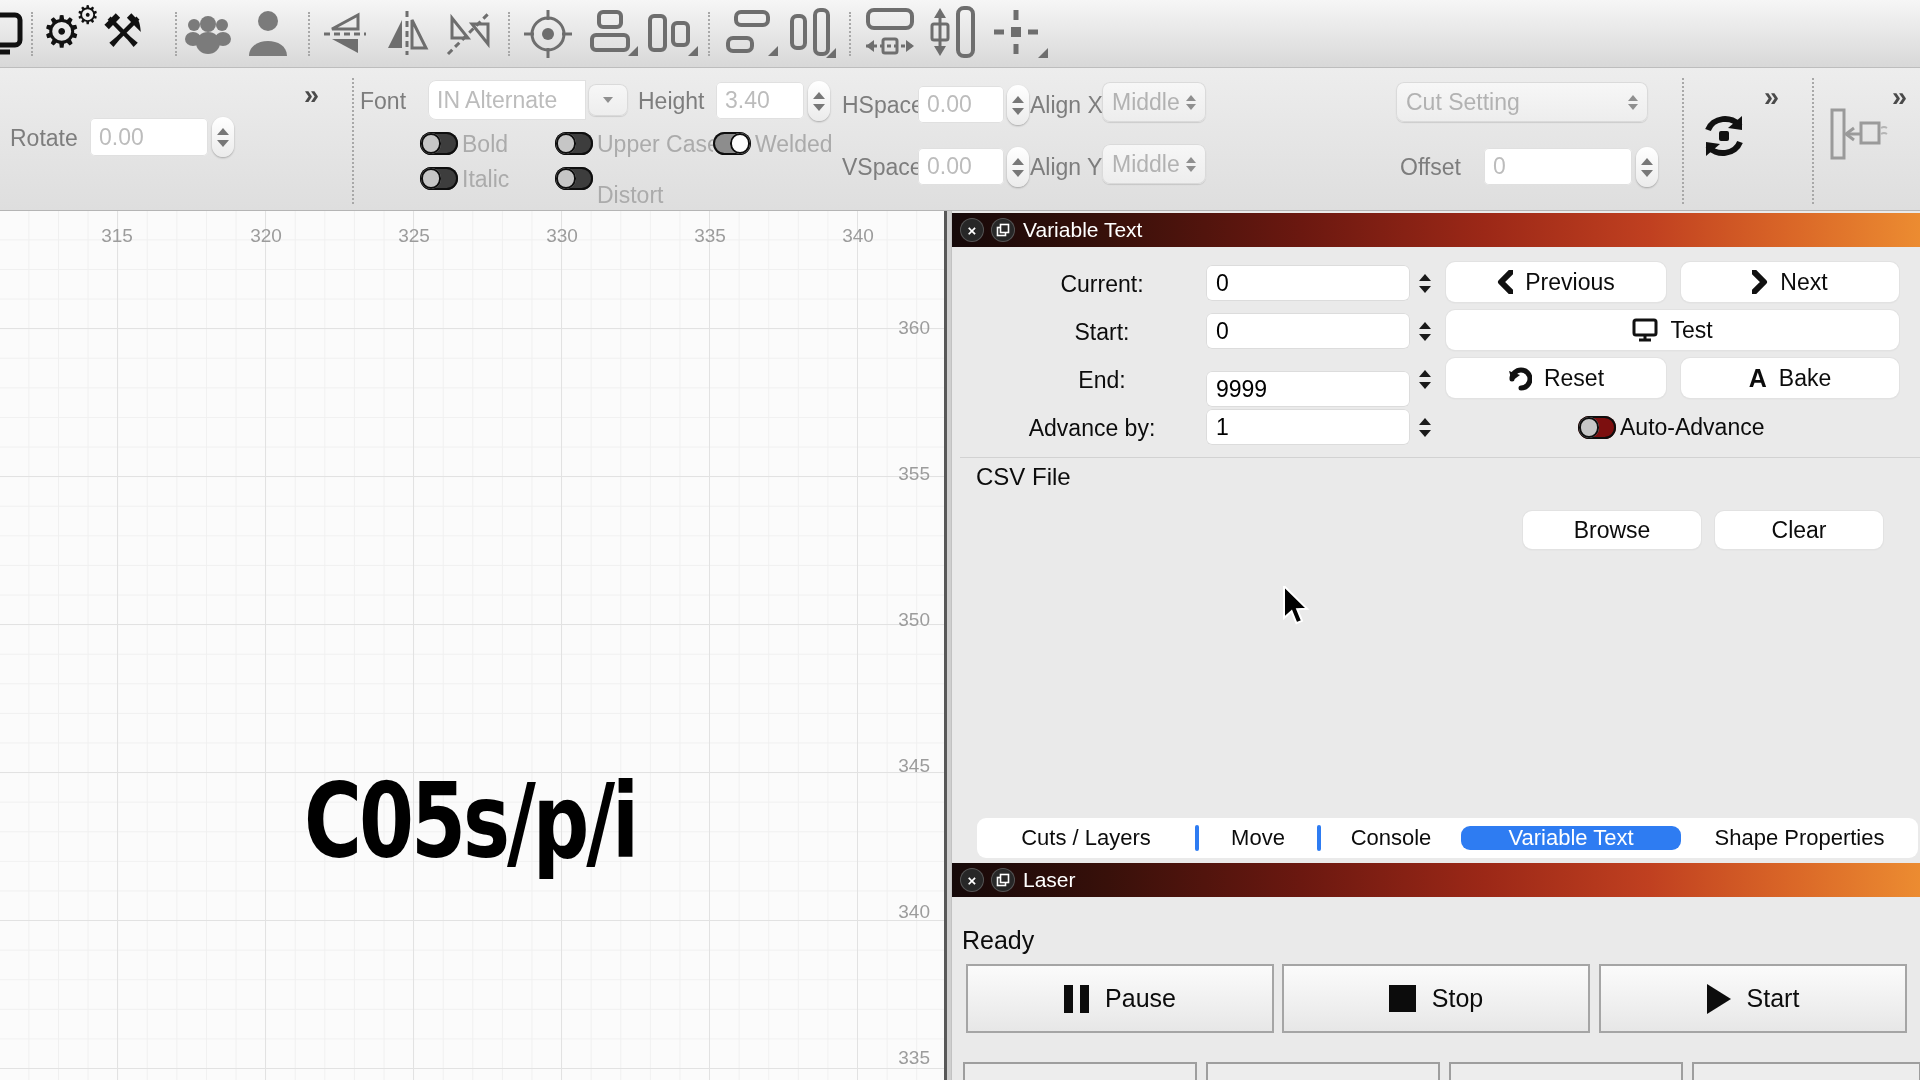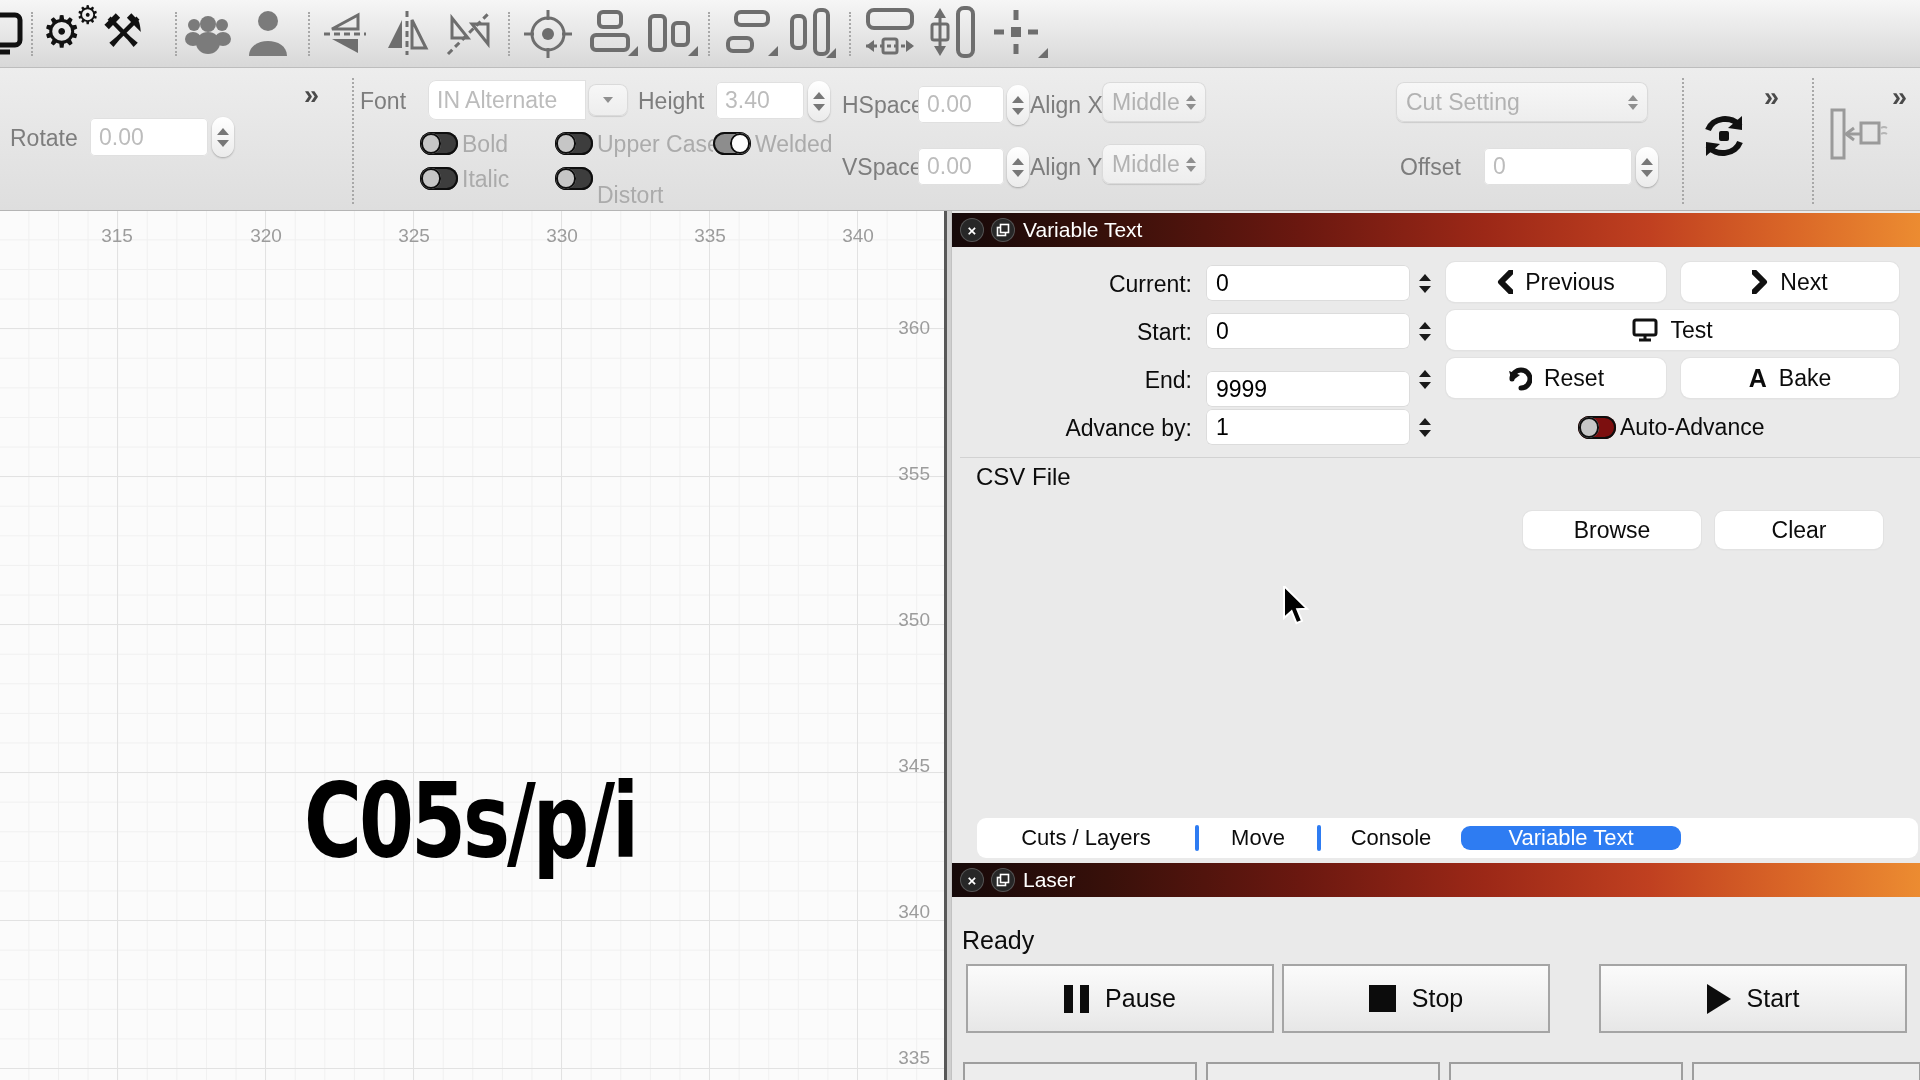--- a/index.html
+++ b/index.html
@@ -45,21 +45,21 @@
   .rr{position:absolute;right:14px;transform:translateY(-50%);color:#9c9c9c;font-size:19px;}
   .cobj{position:absolute;left:304px;top:558px;font-family:"DejaVu Sans",sans-serif;font-weight:bold;font-size:104px;line-height:1.0;letter-spacing:-4px;color:#000;transform:scaleX(0.76);transform-origin:left top;white-space:nowrap;}
   .splitter{left:944px;top:211px;width:3px;height:869px;background:#585858;}
   .gutter{left:947px;top:211px;width:4px;height:869px;background:#cfcfcf;}
 
   
   .rpanel{left:951px;top:211px;width:969px;height:869px;background:#eaeaea;border-left:1px solid #c2c2c2;}
   .dockhdr{position:absolute;left:0;width:969px;height:34px;display:flex;align-items:center;gap:9px;padding-left:9px;box-sizing:border-box;color:#fff;font-size:21px;
     background:linear-gradient(90deg,#150909 0%,#38100a 16%,#6b1810 36%,#9c2817 55%,#c04020 72%,#d96527 86%,#ec8c31 100%);}
   .hbtn{width:22px;height:22px;border-radius:50%;background:#272727;box-shadow:0 0 0 1px #555;display:flex;align-items:center;justify-content:center;color:#fff;font-size:15px;font-weight:bold;flex:0 0 auto;}
-  .vtlabel{position:absolute;color:#0c0c0c;font-size:23px;text-align:right;}
+  .vtlabel{position:absolute;color:#0c0c0c;font-size:23px;text-align:center;}
   .vtinput{position:absolute;background:#fff;border-radius:6px;box-shadow:inset 0 0 0 1px #dcdcdc;color:#000;font-size:23px;display:flex;align-items:center;padding-left:10px;box-sizing:border-box;}
   .wbtn{position:absolute;background:#fff;border-radius:9px;box-shadow:0 0 0 1px #e2e2e2,0 1px 2px rgba(0,0,0,.07);display:flex;align-items:center;justify-content:center;gap:12px;color:#0c0c0c;font-size:23px;}
   .hline{position:absolute;height:1px;background:#d2d2d2;}
 
   
   .tabbar{position:absolute;background:#fff;border-radius:9px;display:flex;align-items:center;height:40px;}
   .tab{height:24px;display:flex;align-items:center;justify-content:center;color:#0c0c0c;font-size:22px;white-space:nowrap;}
   .tab.active{background:#2e7cf2;border-radius:9px;color:#fff;}
   .tabpipe{width:4px;height:26px;border-radius:2px;background:#2e7cf2;flex:0 0 auto;}
 
@@ -412,20 +412,21 @@
         <span>Clear</span>
       </div>
 
     <div class="tabbar" style="left:25px;top:607px;width:941px;">
       <div class="tab" style="width:218px;">Cuts / Layers</div>
       <div class="tabpipe"></div>
       <div class="tab" style="width:118px;">Move</div>
       <div class="tabpipe"></div>
       <div class="tab" style="width:140px;">Console</div>
       <div class="tab active" style="width:220px;">Variable Text</div>
+      <div class="tab" style="width:237px;">Shape Properties</div>
     </div>
 
     <div class="dockhdr" style="top:652px;">
       <span class="hbtn">×</span>
       <span class="hbtn">
           <svg width="14" height="14" viewBox="0 0 14 14">
             <rect x="1.5" y="4.5" width="8" height="8" fill="none" stroke="#fff" stroke-width="1.6"></rect>
             <rect x="4.5" y="1.5" width="8" height="8" fill="#272727" stroke="#fff" stroke-width="1.6"></rect>
           </svg>
         </span>
@@ -433,21 +434,21 @@
     </div>
     <div class="ready" style="left:10px;top:715px;">Ready</div>
 
     <div class="lbtn" style="left:14px;top:753px;width:308px;height:69px;">
       <span style="display:flex;gap:7px;">
           <span style="width:9px;height:28px;background:#0c0c0c;"></span>
           <span style="width:9px;height:28px;background:#0c0c0c;"></span>
         </span>
       <span>Pause</span>
     </div>
-    <div class="lbtn" style="left:330px;top:753px;width:268px;height:69px;">
+    <div class="lbtn" style="left:330px;top:753px;width:308px;height:69px;">
       <span style="width:27px;height:27px;background:#0c0c0c;"></span>
       <span>Stop</span>
     </div>
     <div class="lbtn" style="left:647px;top:753px;width:308px;height:69px;">
       <span style="width:0;height:0;border-top:15px solid transparent;border-bottom:15px solid transparent;border-left:24px solid #0c0c0c;"></span>
       <span>Start</span>
     </div>
 
     <div class="stub" style="left:11px;top:851px;width:234px;"></div>
     <div class="stub" style="left:254px;top:851px;width:234px;"></div>

